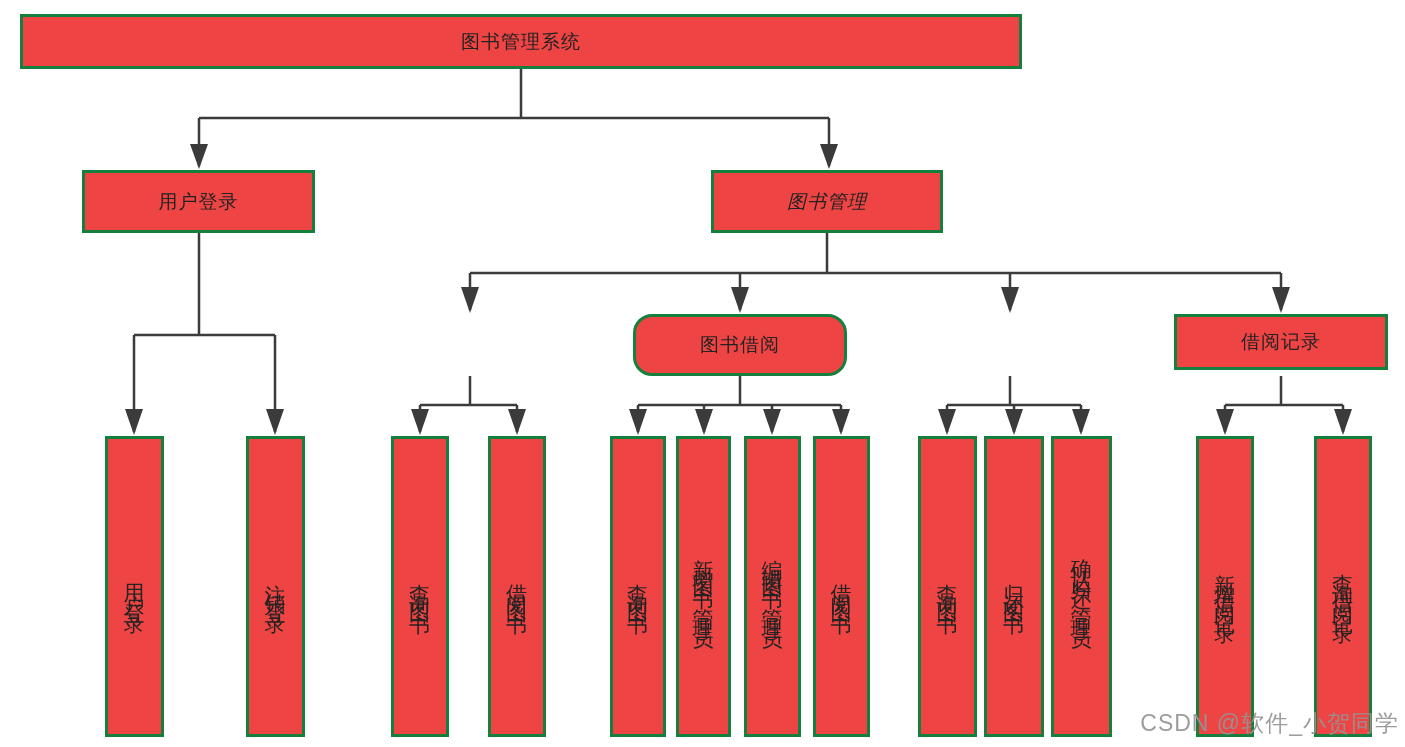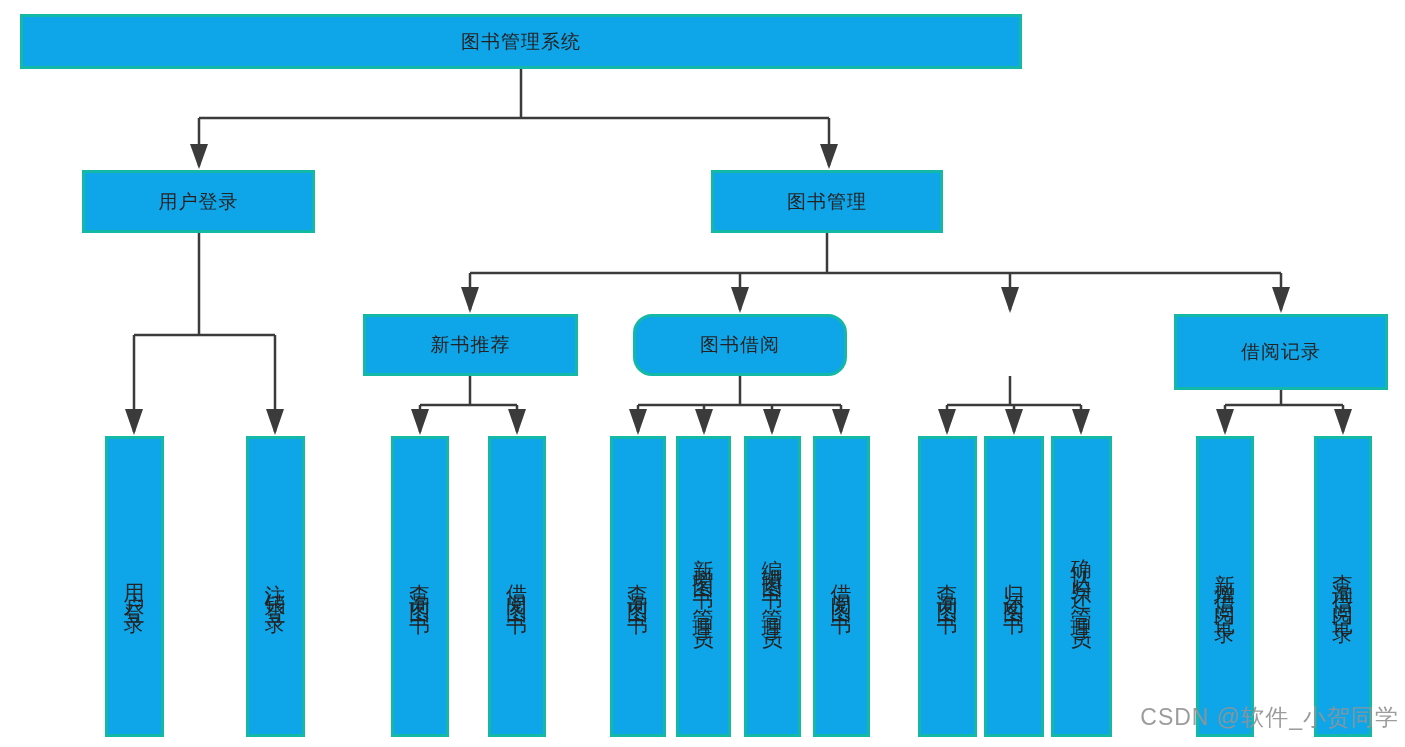--- a/index.html
+++ b/index.html
@@ -17,22 +17,22 @@
   }
   .connectors {
     position: absolute;
     left: 0; top: 0;
     width: 1405px; height: 747px;
     z-index: 1;
   }
   .box {
     position: absolute;
     box-sizing: border-box;
-    border: 3px solid #14b8a6;
-    background: #0ea5e9;
+    border: 3px solid #15803d;
+    background: #ef4444;
     display: flex;
     align-items: center;
     justify-content: center;
     color: #232323;
     z-index: 2;
   }
   .box.h {
     font-size: 19px;
     letter-spacing: 1px;
   }
@@ -40,21 +40,21 @@
     writing-mode: vertical-rl;
     text-orientation: mixed;
     font-size: 21px;
     letter-spacing: 10px;
     line-height: 1.0;
     white-space: nowrap;
   }
   .watermark {
     position: absolute;
     right: 6px;
-    bottom: 14px;
+    bottom: 8px;
     font-size: 23px;
     letter-spacing: 1px;
     color: rgba(148, 148, 148, 0.92);
     z-index: 5;
     white-space: nowrap;
   }
 </style>
 </head>
 <body>
 
@@ -95,31 +95,28 @@
     </g>
   </svg>
 
   <div class="box h" style="left:20px; top:14px; width:1002px; height:55px;">
     <span>图书管理系统</span>
   </div>
 
   <div class="box h" style="left:82px; top:170px; width:233px; height:63px;">
     <span>用户登录</span>
   </div>
-  <div class="box h" style="left:711px; top:170px; width:232px; height:63px;">
+  <div class="box h" style="left:711px; top:170px; width:232px; height:63px;font-style:italic;">
     <span>图书管理</span>
   </div>
 
-  <div class="box h" style="left:363px; top:314px; width:215px; height:62px;">
-    <span>新书推荐</span>
-  </div>
   <div class="box h" style="left:633px; top:314px; width:214px; height:62px;border-radius:19px;">
     <span>图书借阅</span>
   </div>
-  <div class="box h" style="left:1174px; top:314px; width:214px; height:76px;">
+  <div class="box h" style="left:1174px; top:314px; width:214px; height:56px;">
     <span>借阅记录</span>
   </div>
 
   <div class="box leaf" style="left:105px; top:436px; width:59px; height:301px;">
     <span>用户登录</span>
   </div>
   <div class="box leaf" style="left:246px; top:436px; width:59px; height:301px;">
     <span>注销登录</span>
   </div>
 

